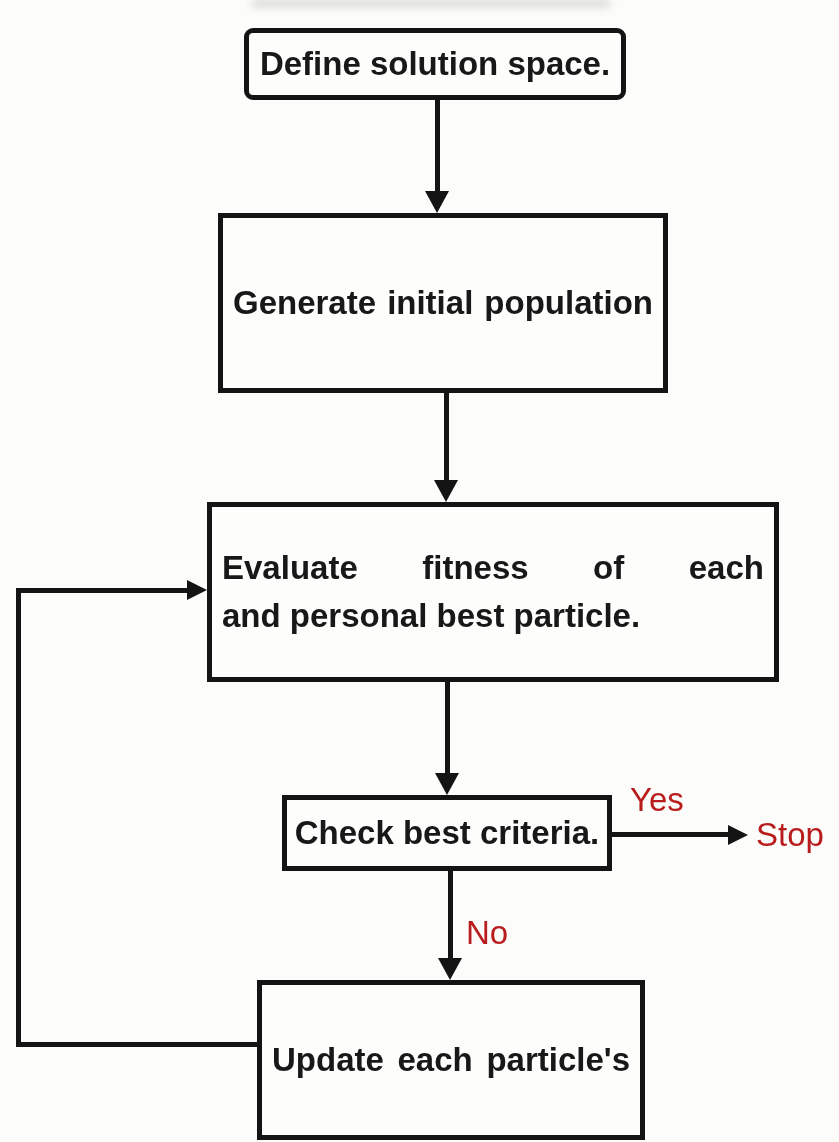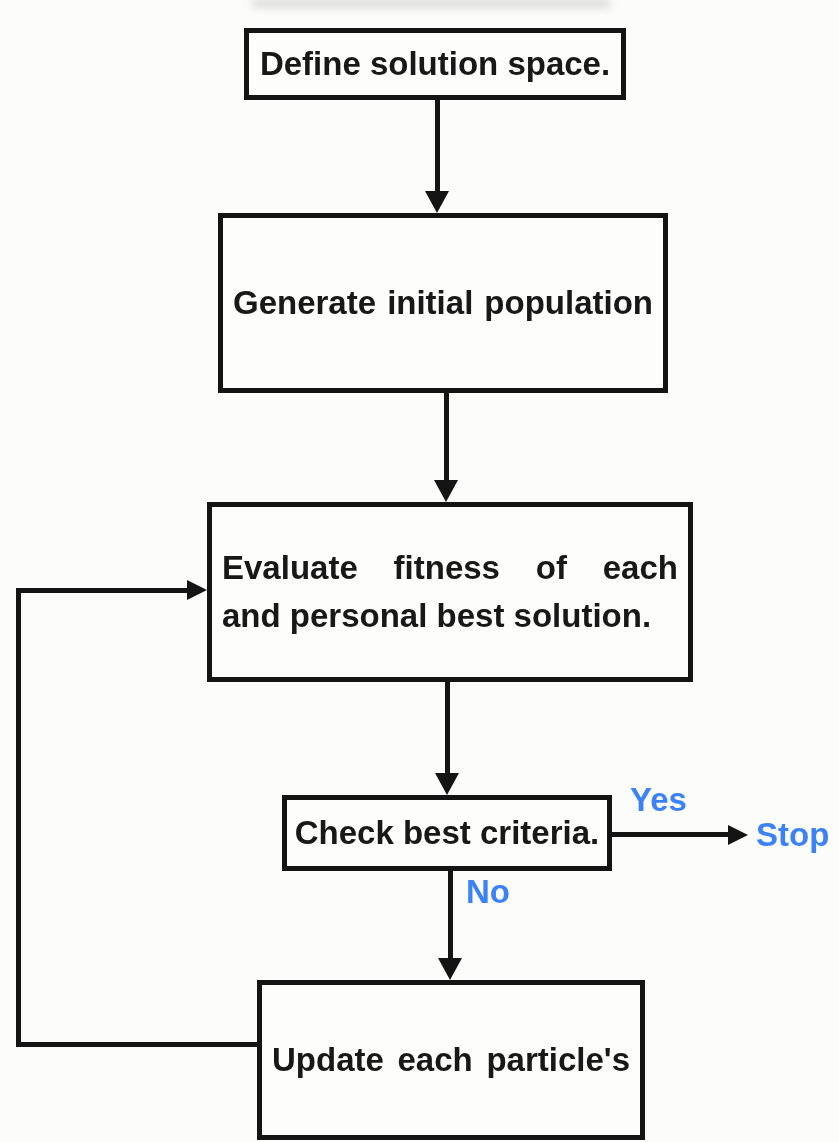--- a/index.html
+++ b/index.html
@@ -42,72 +42,72 @@
     border-top: 22px solid #141414;
   }
   .tri-right {
     position: absolute; width: 0; height: 0;
     border-top: 10px solid transparent;
     border-bottom: 10px solid transparent;
     border-left: 20px solid #141414;
   }
   .lbl {
     position: absolute;
-    font-weight: 700;
+    font-weight: 400;
     font-size: 33px;
     line-height: 33px;
     white-space: nowrap;
-    color: #3b82f6;
+    color: #b91c1c;
   }
   .artifact {
     position: absolute;
     left: 252px; top: 0; width: 358px; height: 7px;
     background: #8a8a8a; opacity: .35; filter: blur(4px);
   }
 </style>
 </head>
 <body>
 
 <div class="canvas">
 
   <div class="artifact"></div>
 
-  <div class="node pad8" style="left:244px; top:28px; width:382px; height:72px;">
+  <div class="node pad8" style="left:244px; top:28px; width:382px; height:72px;border-radius:9px;">
     <div class="cl">Define solution space.</div>
   </div>
 
   <div class="ln" style="left:435px; top:100px; width:5px; height:91px;"></div>
   <div class="tri-down" style="left:425px; top:191px;"></div>
 
   <div class="node pad10" style="left:218px; top:213px; width:450px; height:180px;">
     <div class="jl">Generate initial population</div>
   </div>
 
   <div class="ln" style="left:444px; top:393px; width:5px; height:87px;"></div>
   <div class="tri-down" style="left:434px; top:480px;"></div>
 
-  <div class="node pad10" style="left:207px; top:502px; width:486px; height:180px;">
+  <div class="node pad10" style="left:207px; top:502px; width:572px; height:180px;">
     <div class="jl">Evaluate fitness of each</div>
-    <div class="ll">and personal best solution.</div>
+    <div class="ll">and personal best particle.</div>
   </div>
 
   <div class="ln" style="left:445px; top:682px; width:5px; height:91px;"></div>
   <div class="tri-down" style="left:435px; top:773px;"></div>
 
   <div class="node pad6" style="left:282px; top:795px; width:330px; height:76px;">
     <div class="cl">Check best criteria.</div>
   </div>
 
   <div class="lbl" style="left:630px; top:783px;">Yes</div>
   <div class="ln" style="left:612px; top:832px; width:118px; height:5px;"></div>
   <div class="tri-right" style="left:728px; top:825px;"></div>
   <div class="lbl" style="left:756px; top:818px;">Stop</div>
 
   <div class="ln" style="left:448px; top:871px; width:5px; height:87px;"></div>
-  <div class="lbl" style="left:466px; top:875px;">No</div>
+  <div class="lbl" style="left:466px; top:916px;">No</div>
   <div class="tri-down" style="left:438px; top:958px;"></div>
 
   <div class="node pad10" style="left:257px; top:980px; width:388px; height:160px;">
     <div class="jl">Update each particle's</div>
   </div>
 
   <div class="ln" style="left:16px; top:1042px; width:241px; height:5px;"></div>
   <div class="ln" style="left:16px; top:588px; width:5px; height:459px;"></div>
   <div class="ln" style="left:16px; top:588px; width:173px; height:5px;"></div>
   <div class="tri-right" style="left:187px; top:580px;"></div>

